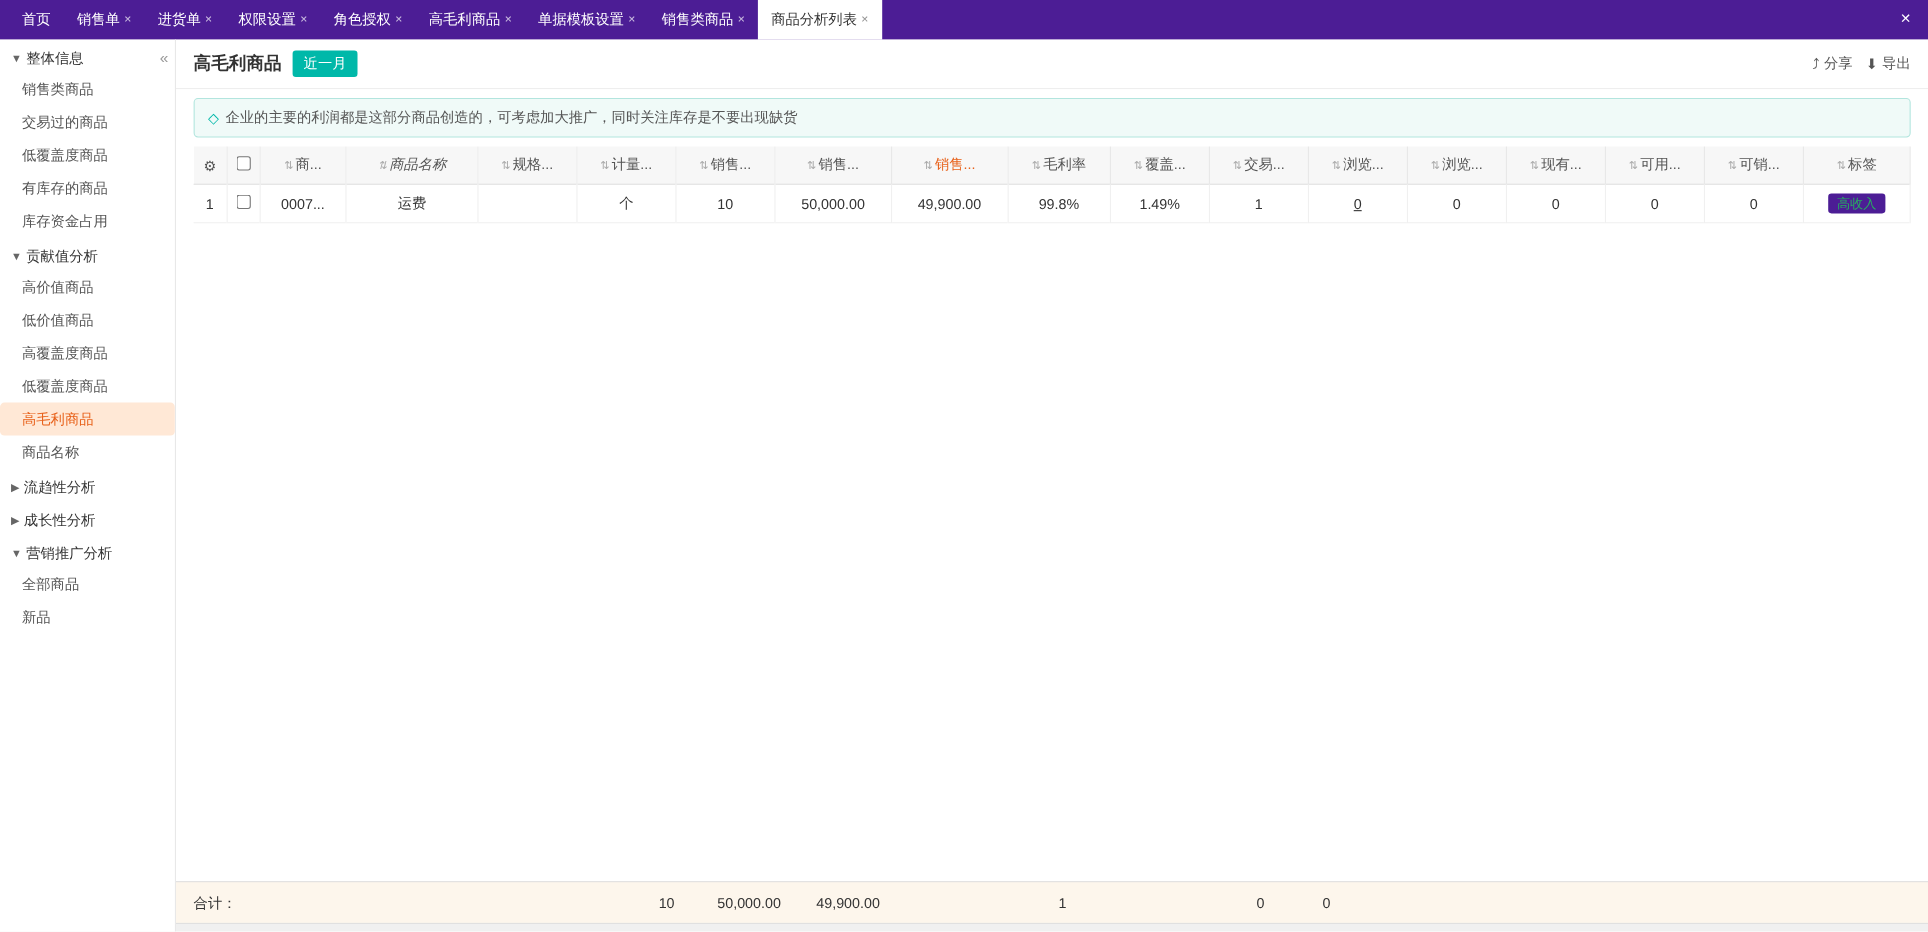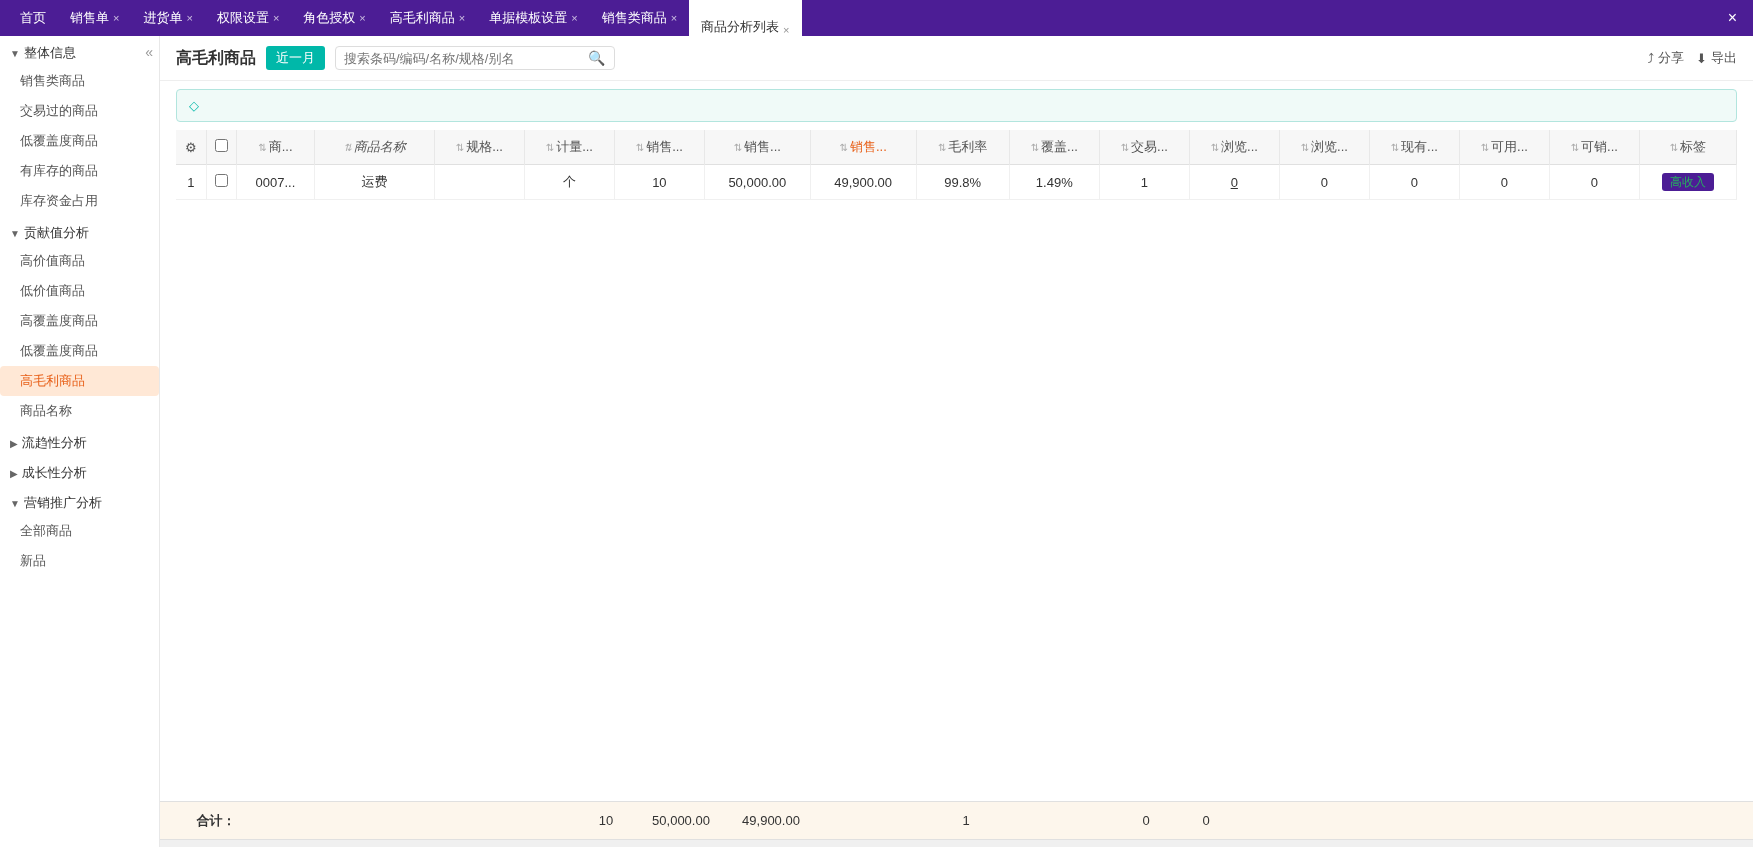--- a/index.html
+++ b/index.html
@@ -18,21 +18,21 @@
       display: inline-flex;
       align-items: center;
       padding: 0 12px;
       height: 36px;
       color: #fff;
       cursor: pointer;
       white-space: nowrap;
       font-size: 13px;
       gap: 4px;
     }
-    .nav-tab.active { background: #fff; color: #333; align-items: flex-end; }
+    .nav-tab.active { background: #fff; color: #333; }
     .nav-tab .close-x {
       font-size: 11px;
       color: inherit;
       opacity: 0.7;
       cursor: pointer;
     }
     .nav-tab.active .close-x { color: #666; }
     .nav-spacer { flex: 1; }
     .nav-close-btn {
       color: #fff;
@@ -216,23 +216,22 @@
       background: #fdf6ec;
       border-top: 1px solid #e0e0e0;
       padding: 8px 16px;
       font-size: 13px;
       color: #333;
       gap: 0;
       min-height: 38px;
     }
     .footer-label {
       width: 80px;
-      font-weight: 700;
-      color: #333;
-      text-align: center;
+      font-weight: 400;
+      color: #333;
     }
     .footer-cells {
       display: flex;
       flex: 1;
       align-items: center;
     }
     .footer-cell {
       text-align: center;
       color: #333;
     }
@@ -355,38 +354,35 @@
     <div class="sidebar-item">
       <span>新品</span>
     </div>
   </div>
 
   <div class="content-area">
 
     <div class="content-header">
       <span class="content-title">高毛利商品</span>
       <button class="time-filter-btn">近一月</button>
-      <div class="search-box">
-        <input type="text" placeholder="搜索条码/编码/名称/规格/别名" style="">
-        <span class="search-icon">🔍</span>
-      </div>
       <div class="header-actions">
         <div class="action-btn">
           <span>⤴</span>
           <span>分享</span>
         </div>
         <div class="action-btn">
           <span>⬇</span>
           <span>导出</span>
         </div>
       </div>
     </div>
 
     <div class="info-banner">
       <span class="info-icon">◇</span>
+      <span>企业的主要的利润都是这部分商品创造的，可考虑加大推广，同时关注库存是不要出现缺货</span>
     </div>
 
     <div class="table-container">
       <table>
         <thead>
           <tr>
             <th style="width:30px;">⚙</th>
             <th style="width:30px;"><input type="checkbox" style=""></th>
             <th><span class="col-sort">⇅</span>商...</th>
             <th style="min-width:80px;font-style:italic;"><span class="col-sort">⇅</span>商品名称</th>

